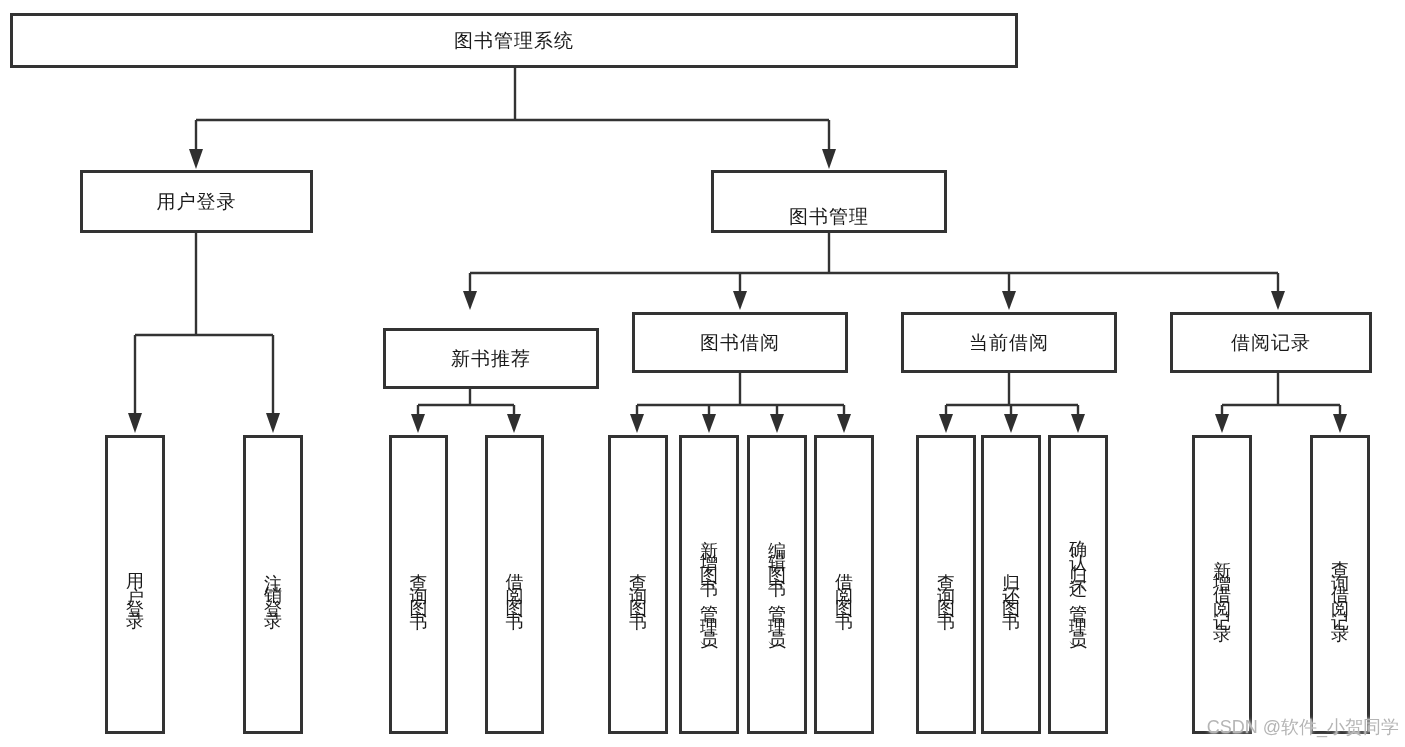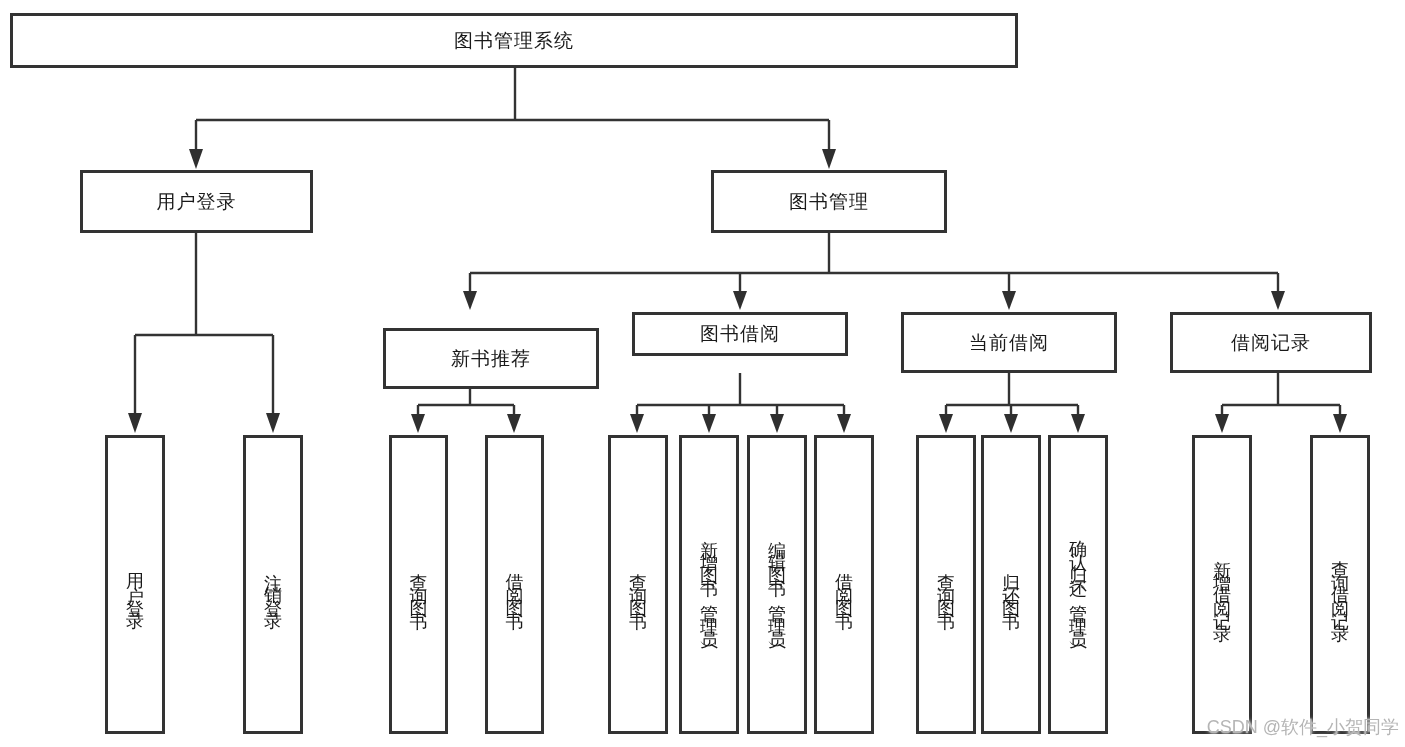--- a/index.html
+++ b/index.html
@@ -143,28 +143,28 @@
     </g>
   </svg>
 
   <div class="hbox" style="left:10px; top:13px; width:1008px; height:55px;">
     <span>图书管理系统</span>
   </div>
 
   <div class="hbox" style="left:80px; top:170px; width:233px; height:63px;">
     <span>用户登录</span>
   </div>
-  <div class="hbox" style="left:711px; top:170px; width:236px; height:63px;">
+  <div class="hbox" style="left:711px; top:170px; width:236px; height:63px;align-items:flex-end;">
     <span>图书管理</span>
   </div>
 
   <div class="hbox" style="left:362px; top:328px; width:216px; height:61px;margin-left:21px;">
     <span>新书推荐</span>
   </div>
-  <div class="hbox" style="left:632px; top:312px; width:216px; height:44px;">
+  <div class="hbox" style="left:632px; top:312px; width:216px; height:61px;">
     <span>图书借阅</span>
   </div>
   <div class="hbox" style="left:901px; top:312px; width:216px; height:61px;justify-content:center;">
     <span>当前借阅</span>
   </div>
   <div class="hbox" style="left:1170px; top:312px; width:202px; height:61px;">
     <span>借阅记录</span>
   </div>
 
   <div class="vbox" style="left:105px; width:60px;">

